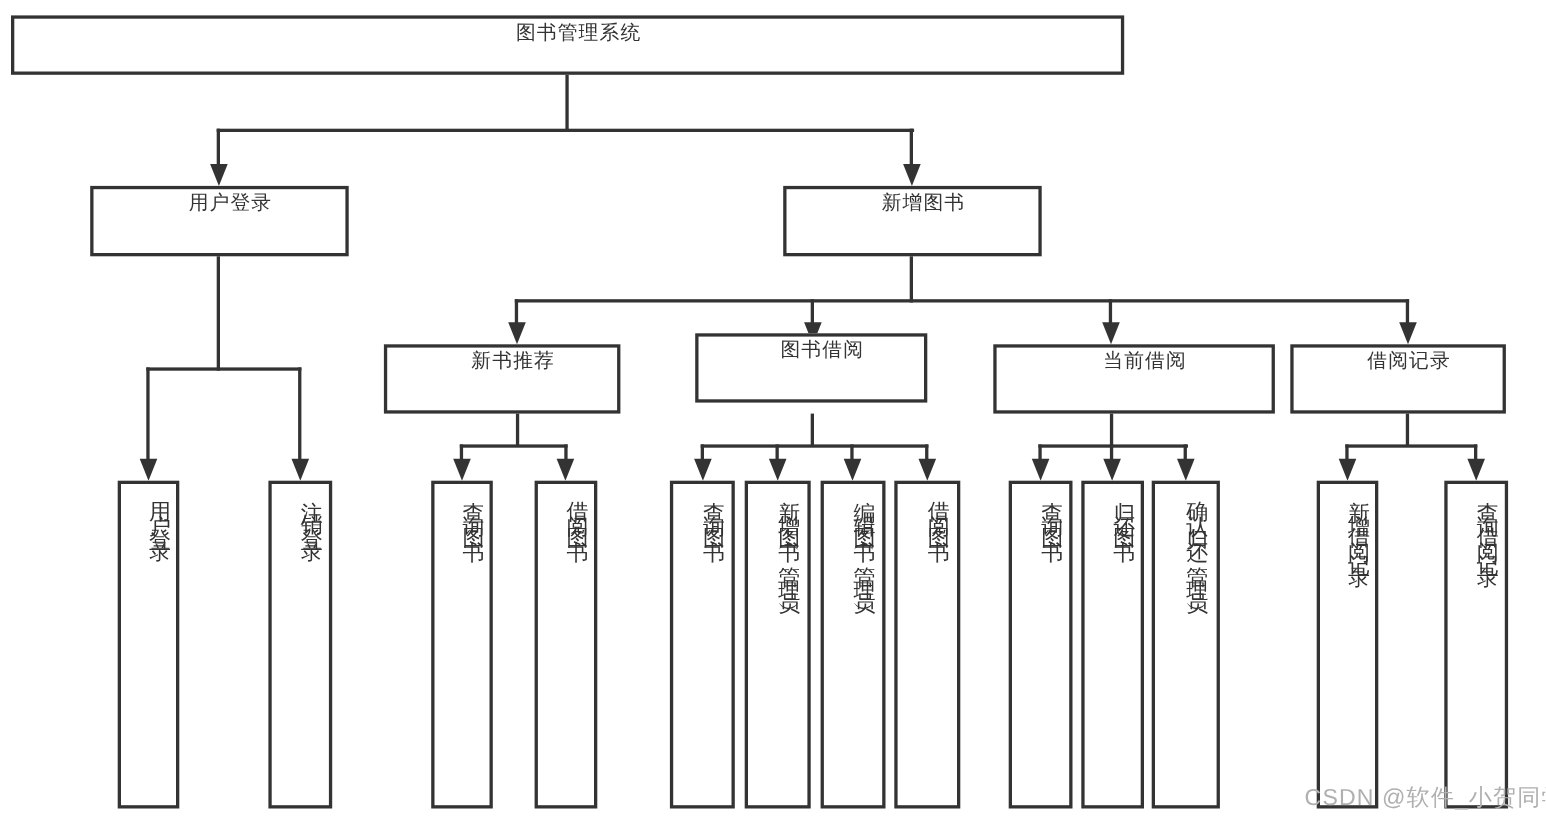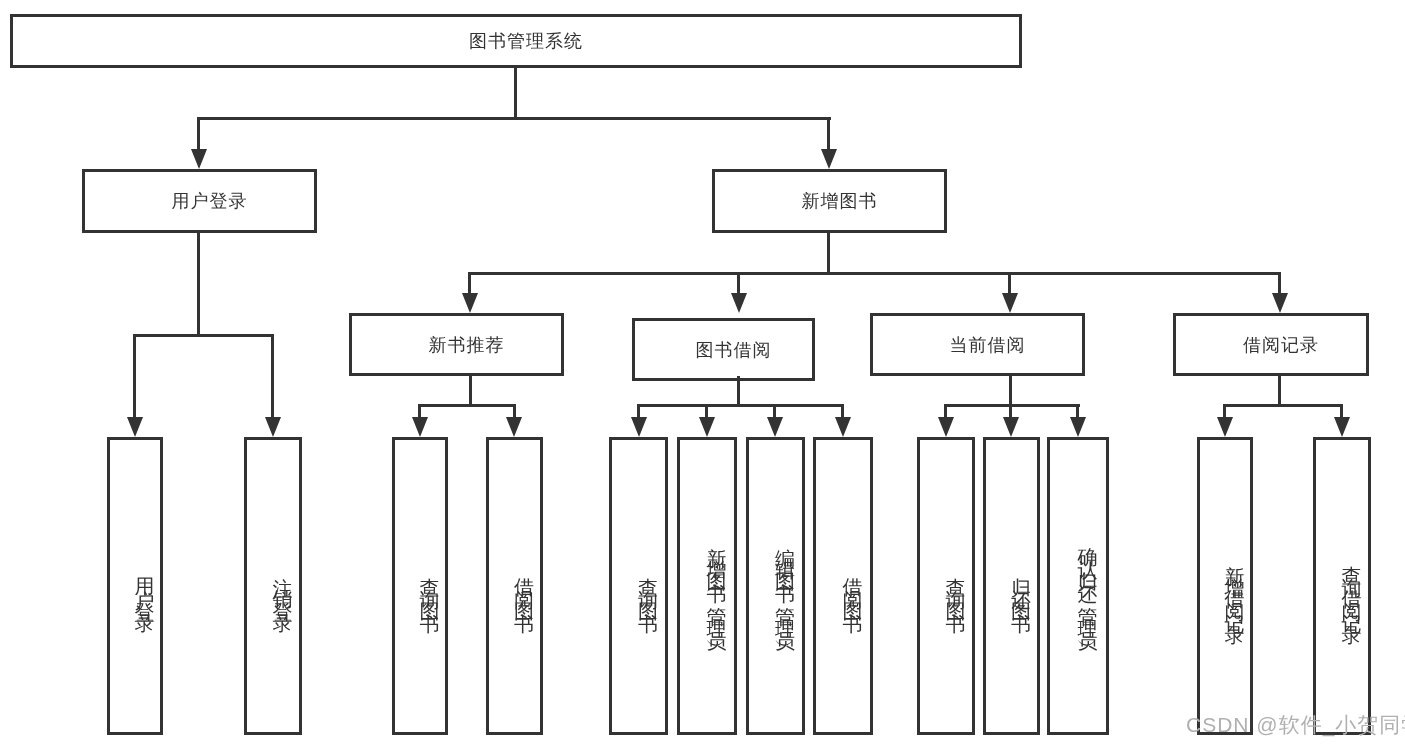--- a/index.html
+++ b/index.html
@@ -8,21 +8,21 @@
     --wm:#b0b0b0;
     --bg:#ffffff;
   }
   html,body{margin:0;padding:0;background:var(--bg);}
   #canvas{
     position:relative;width:1405px;height:747px;background:var(--bg);
     font-family:"Liberation Sans",sans-serif;color:var(--text);overflow:hidden;
   }
   .box{
     position:absolute;box-sizing:border-box;border:3px solid var(--line);
-    background:var(--bg);display:flex;align-items:center;justify-content:center;padding-left:20px;
+    background:var(--bg);display:flex;justify-content:center;padding-left:20px;
   }
   .box.h span{font-size:18px;letter-spacing:1px;white-space:nowrap;}
   .box.v span{
     writing-mode:vertical-rl;text-orientation:mixed;
     font-size:20px;letter-spacing:12px;line-height:1;white-space:nowrap;
   }
   .vline,.hline{position:absolute;background:var(--line);}
   .vline{width:3px;}
   .hline{height:3px;}
   .arrow{
@@ -72,24 +72,24 @@
   <div class="vline" style="left:737px;top:272px;height:23px"></div>
   <div class="arrow" style="left:731px;top:293px"></div>
   <div class="vline" style="left:1008px;top:272px;height:23px"></div>
   <div class="arrow" style="left:1002px;top:293px"></div>
   <div class="vline" style="left:1278px;top:272px;height:23px"></div>
   <div class="arrow" style="left:1272px;top:293px"></div>
 
   <div class="box h" style="left:349px;top:313px;width:215px;height:63px">
     <span>新书推荐</span>
   </div>
-  <div class="box h" style="left:632px;top:318px;width:183px;height:63px">
+  <div class="box h" style="left:632px;top:303px;width:211px;height:63px">
     <span>图书借阅</span>
   </div>
-  <div class="box h" style="left:870px;top:313px;width:215px;height:63px">
+  <div class="box h" style="left:903px;top:313px;width:256px;height:63px">
     <span>当前借阅</span>
   </div>
   <div class="box h" style="left:1173px;top:313px;width:196px;height:63px">
     <span>借阅记录</span>
   </div>
 
   <div class="vline" style="left:469px;top:376px;height:30px"></div>
   <div class="hline" style="left:418px;top:404px;width:98px"></div>
   <div class="vline" style="left:418px;top:404px;height:15px"></div>
   <div class="arrow" style="left:412px;top:417px"></div>

